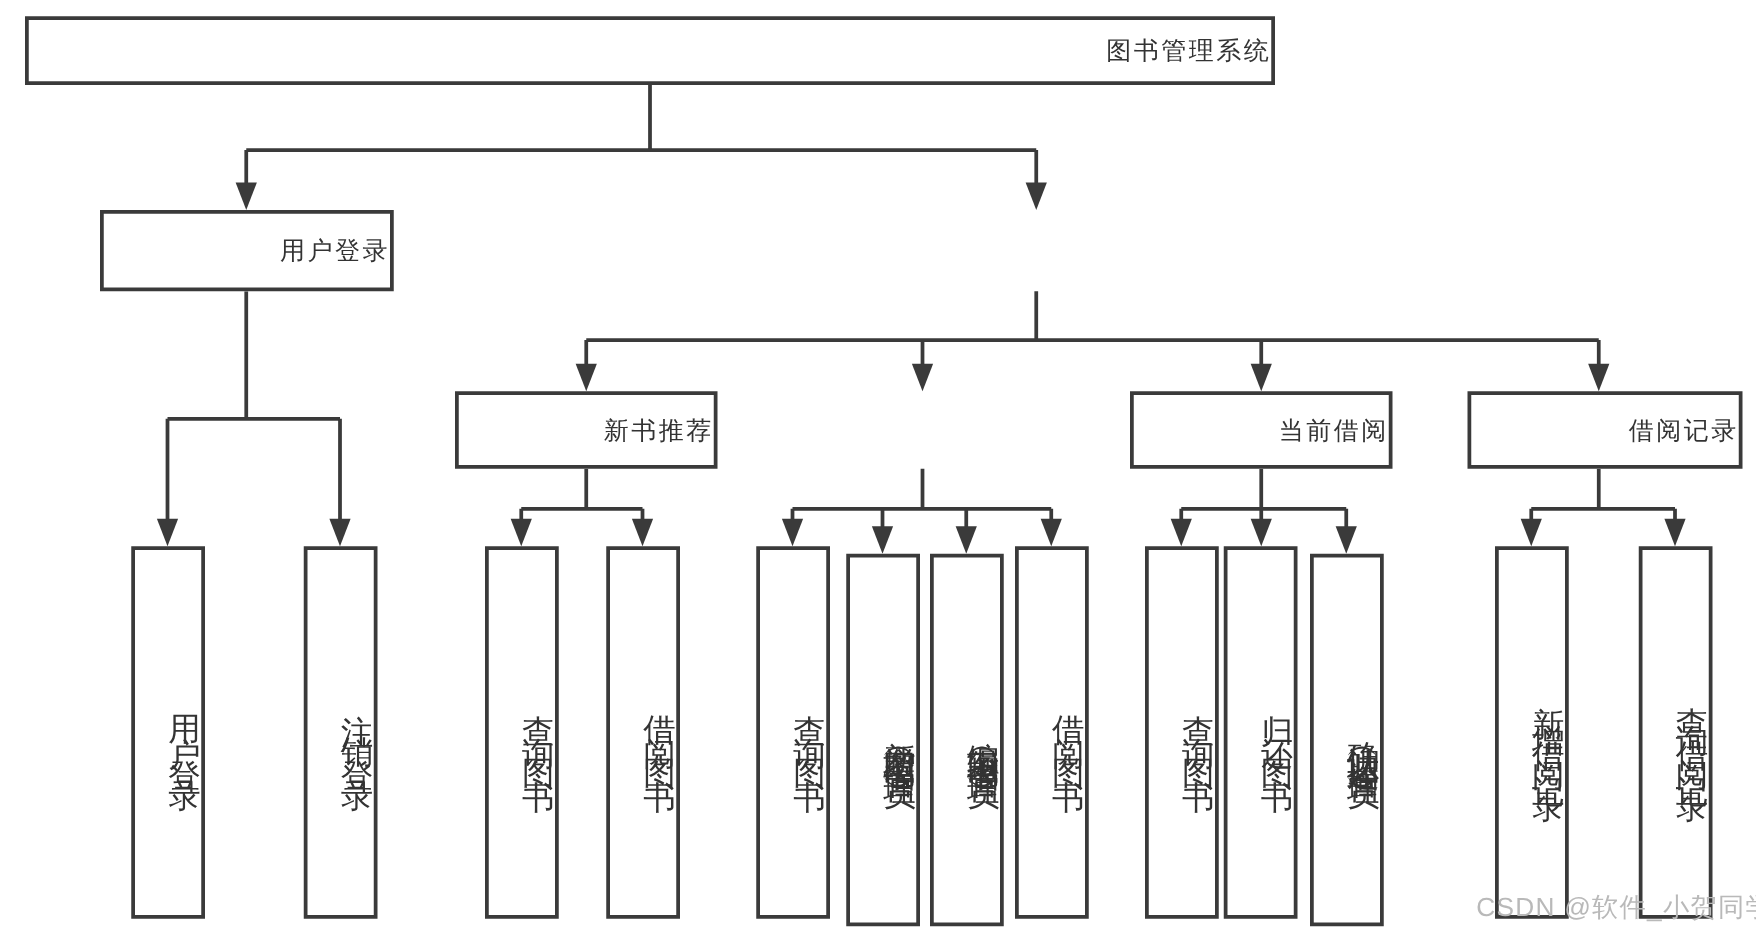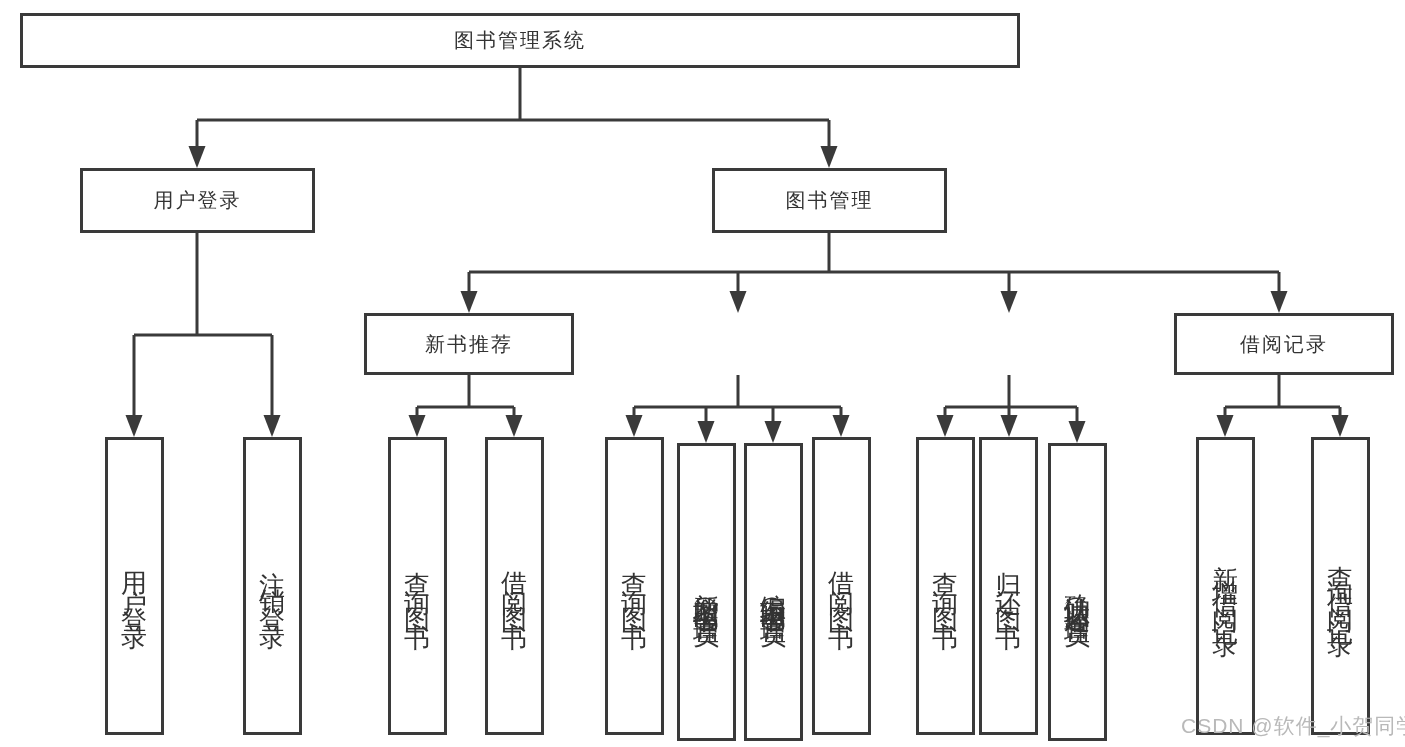--- a/index.html
+++ b/index.html
@@ -35,21 +35,21 @@
     fill: var(--line);
     stroke: none;
   }
   .box {
     position: absolute;
     box-sizing: border-box;
     border: 3px solid var(--line);
     background: var(--background);
     display: flex;
     align-items: center;
-    justify-content: center;
+    justify-content: flex-end;
     color: var(--text);
   }
   .htext {
     font-size: 20px;
     letter-spacing: 2px;
     white-space: nowrap;
   }
   .root-box .htext { font-size: 20px; }
   .leaf .vtext {
     writing-mode: vertical-rl;
@@ -107,26 +107,26 @@
     <polygon points="1331.5,415 1348.5,415 1340,437"></polygon>
   </svg>
 
   <div class="box root-box" style="left:20px; top:13px; width:1000px; height:55px;">
     <span class="htext">图书管理系统</span>
   </div>
 
   <div class="box" style="left:80px; top:168px; width:235px; height:65px;">
     <span class="htext">用户登录</span>
   </div>
-  <div class="box" style="left:712px; top:168px; width:235px; height:65px;">
-    <span class="htext">图书管理</span>
-  </div>
 
   <div class="box" style="left:364px; top:313px; width:210px; height:62px;">
     <span class="htext">新书推荐</span>
+  </div>
+  <div class="box" style="left:904px; top:313px; width:210px; height:62px;">
+    <span class="htext">当前借阅</span>
   </div>
   <div class="box" style="left:1174px; top:313px; width:220px; height:62px;">
     <span class="htext">借阅记录</span>
   </div>
 
   <div class="box leaf" style="left:105px; top:437px; width:59px; height:298px;">
     <span class="vtext sp4">用户登录</span>
   </div>
   <div class="box leaf" style="left:243px; top:437px; width:59px; height:298px;">
     <span class="vtext sp4">注销登录</span>

